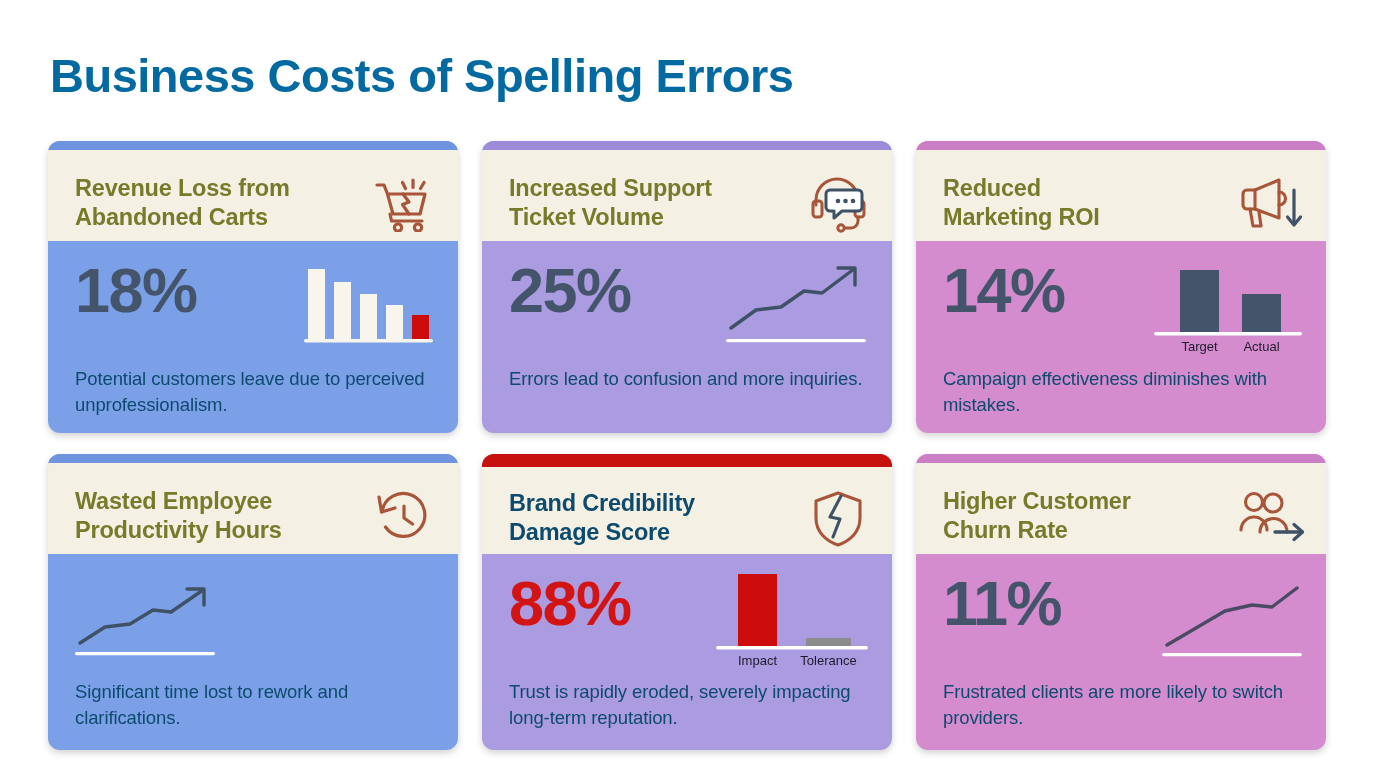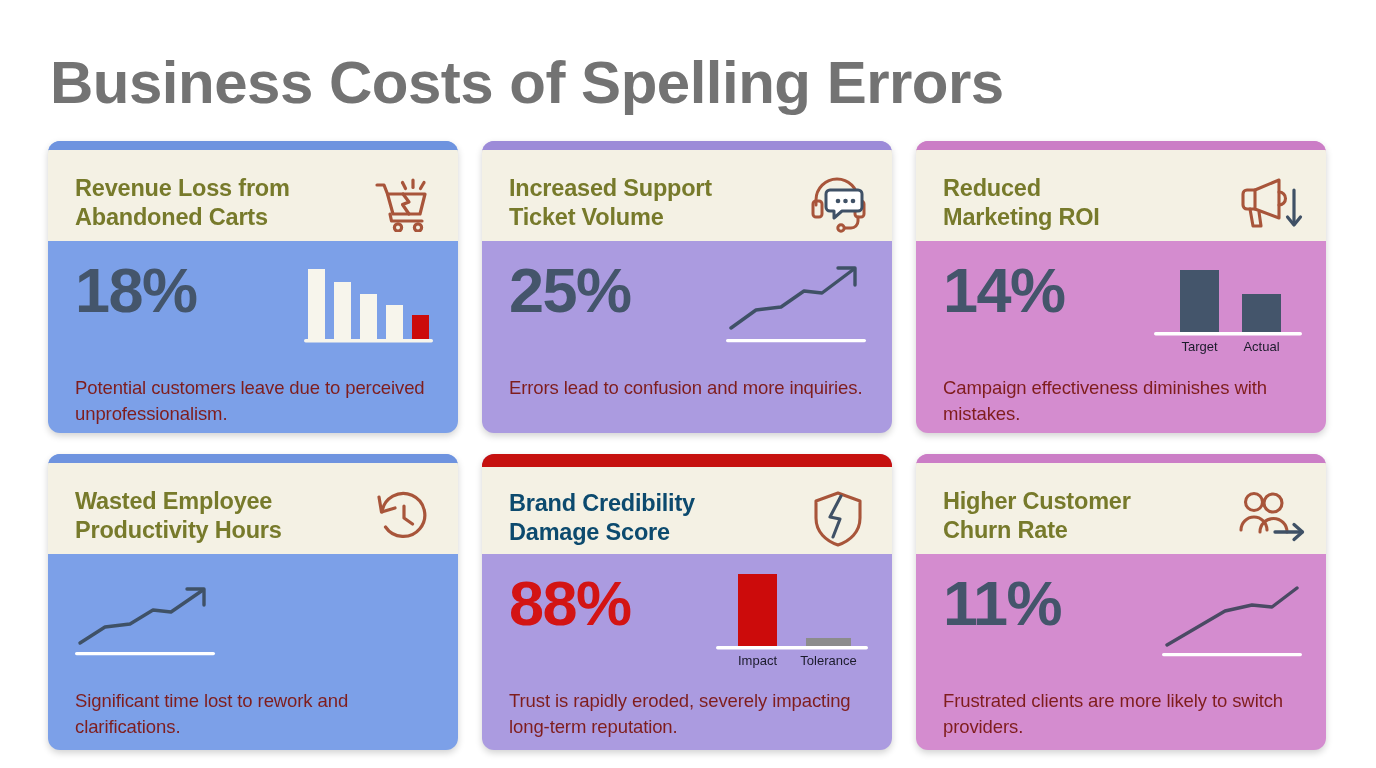--- a/index.html
+++ b/index.html
@@ -11,23 +11,23 @@
   }
   #page {
     position: relative;
     width: 1376px; height: 768px;
     background: #FFFFFF;
     padding: 0;
   }
   #page-title {
     position: absolute;
     left: 50px; top: 48px;
-    font-size: 60px;
+    font-size: 47px;
     font-weight: bold;
-    color: #737373;
+    color: #0369a1;
     letter-spacing: -0.5px;
     white-space: nowrap;
   }
   #grid {
     position: absolute;
     left: 48px; top: 141px;
     width: 1280px;
     display: grid;
     grid-template-columns: repeat(3, 410px);
     grid-template-rows: 292px 296px;
@@ -94,25 +94,24 @@
     white-space: nowrap;
     text-align: center;
   }
   .card.featured .stat { color: #D31414; }
   .viz {
     flex: 0 0 auto;
     padding-top: 5px;
   }
   .desc {
     font-size: 18.5px;
-    color: #7f1d1d;
+    color: #0c4a6e;
     line-height: 1.38;
     letter-spacing: -0.1px;
     padding-top: 4px;
-    margin-top: 9px;
   }
   .card.featured .desc { padding-top: 0px; }
   .mini-label {
     font-size: 13px;
     fill: #1B1B2B;
     font-family: "Liberation Sans", sans-serif;
   }
 </style>
 </head>
 <body>

